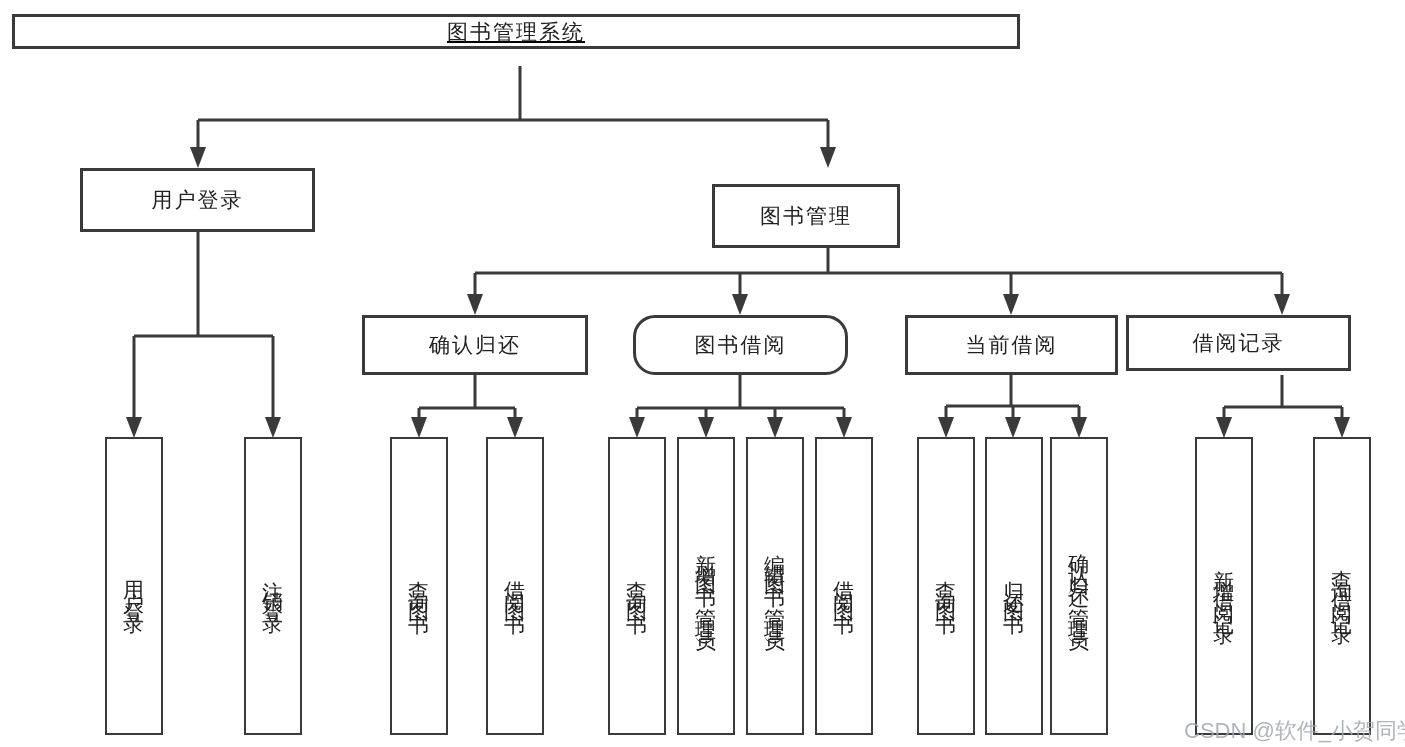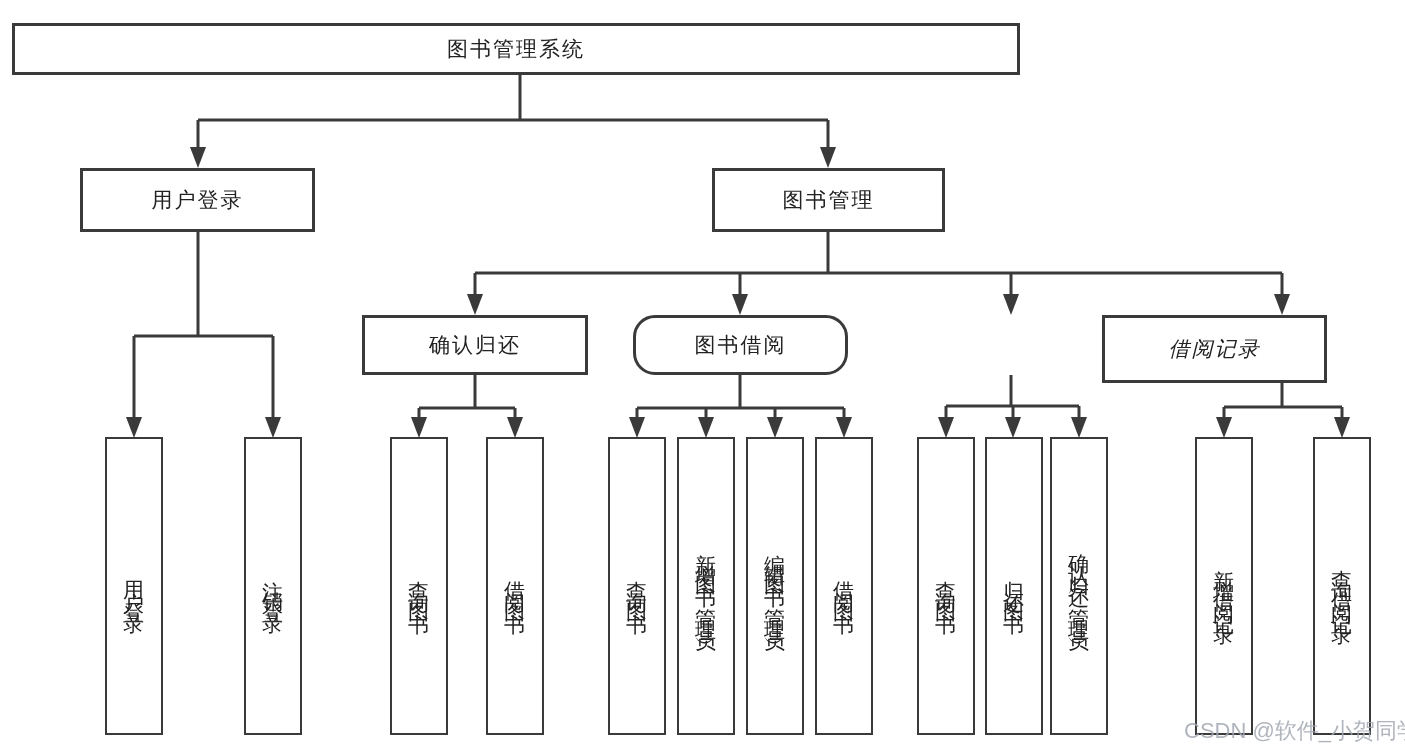--- a/index.html
+++ b/index.html
@@ -98,38 +98,41 @@
       <polygon points="767,417 783,417 775,438"></polygon>
       <polygon points="836,417 852,417 844,438"></polygon>
       <polygon points="938,417 954,417 946,438"></polygon>
       <polygon points="1005,417 1021,417 1013,438"></polygon>
       <polygon points="1071,417 1087,417 1079,438"></polygon>
       <polygon points="1216,417 1232,417 1224,438"></polygon>
       <polygon points="1334,417 1350,417 1342,438"></polygon>
     </g>
   </svg>
 
-  <div class="node" style="left:12px; top:23px; width:1008px; height:52px;">
+  <div class="node" style="left:12px; top:14px; width:1008px; height:35px;text-decoration:underline;">
     <span class="hlabel">图书管理系统</span>
   </div>
 
   <div class="node" style="left:80px; top:168px; width:235px; height:64px;">
     <span class="hlabel">用户登录</span>
   </div>
-  <div class="node" style="left:712px; top:168px; width:233px; height:64px;">
+  <div class="node" style="left:712px; top:184px; width:188px; height:64px;">
     <span class="hlabel">图书管理</span>
   </div>
 
   <div class="node" style="left:362px; top:315px; width:226px; height:60px;">
     <span class="hlabel">确认归还</span>
   </div>
   <div class="node" style="left:633px; top:315px; width:215px; height:60px;border-radius:22px;">
     <span class="hlabel">图书借阅</span>
   </div>
-  <div class="node" style="left:1102px; top:315px; width:225px; height:68px;font-style:italic;">
+  <div class="node" style="left:905px; top:315px; width:213px; height:60px;">
+    <span class="hlabel">当前借阅</span>
+  </div>
+  <div class="node" style="left:1126px; top:315px; width:225px; height:56px;">
     <span class="hlabel">借阅记录</span>
   </div>
 
   <div class="leaf" style="left:105px;">
     <span class="vlabel">用户登录</span>
   </div>
   <div class="leaf" style="left:244px;">
     <span class="vlabel">注销登录</span>
   </div>
 

